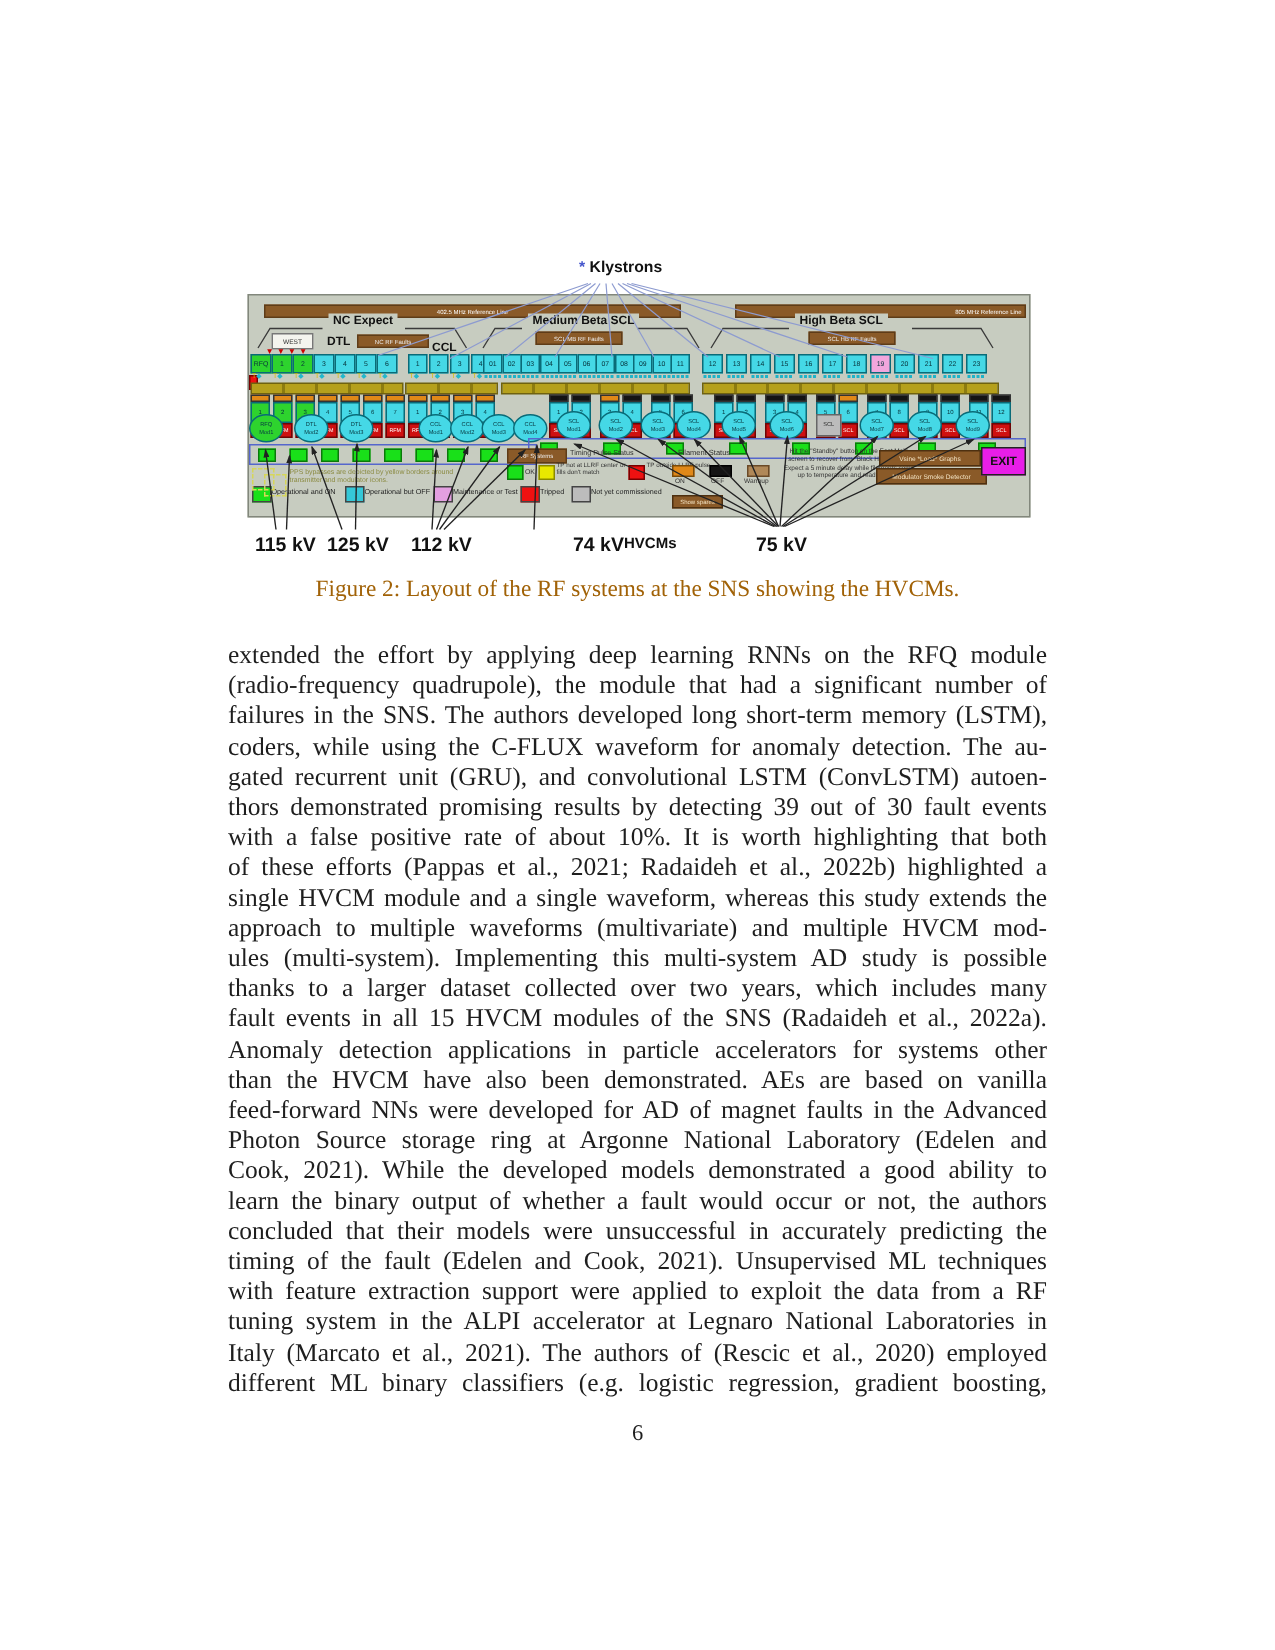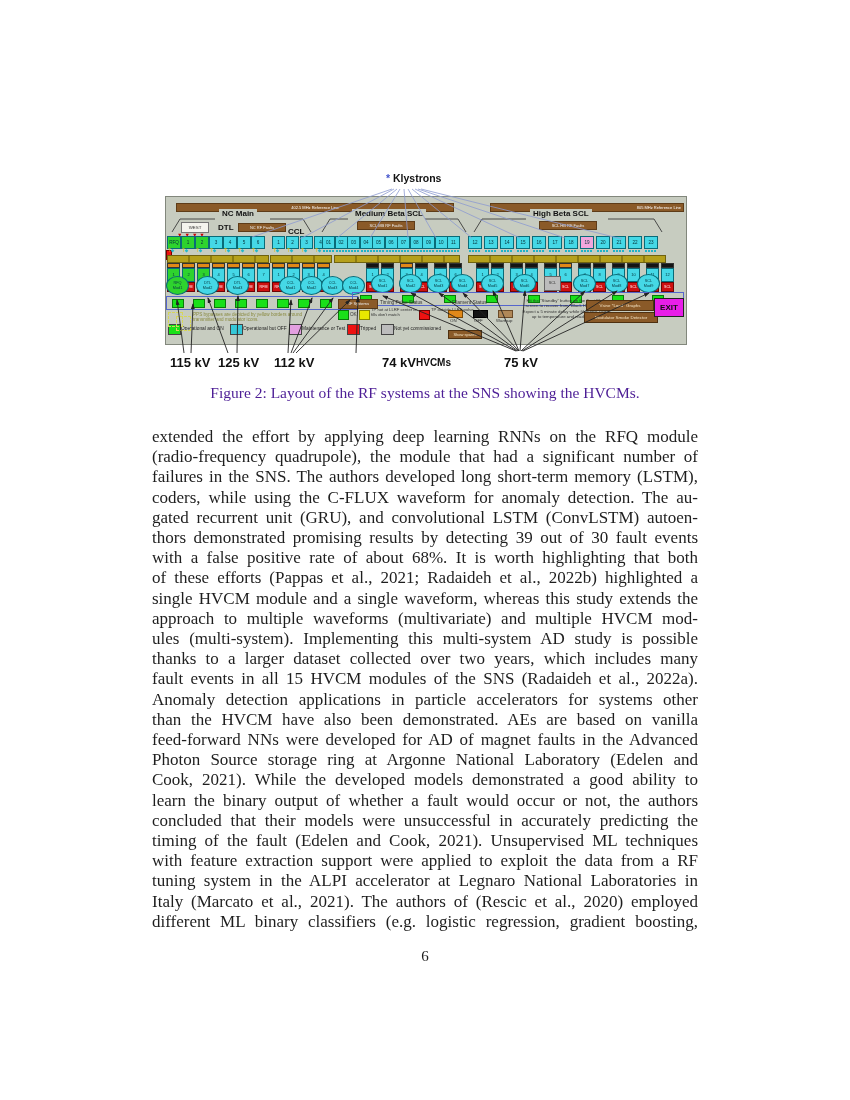--- a/index.html
+++ b/index.html
@@ -41,21 +41,21 @@
   .tinytxt{position:absolute;font:4.4px "Liberation Sans",sans-serif;color:#333;}
   .btnbrown{position:absolute;background:#8a5a28;border:1px solid #4e3010;color:#f3e3c3;
             font:4.4px "Liberation Sans",sans-serif;text-align:center;line-height:9px;height:9px;
             white-space:nowrap;overflow:hidden;}
   #exit-btn{position:absolute;background:#e81ee8;border:1px solid #222;color:#111;
             font:bold 8px "Liberation Sans",sans-serif;text-align:center;}
   .kv{position:absolute;font:bold 13px "Liberation Sans",sans-serif;color:#111;white-space:nowrap;}
   .kv.small{font:bold 10px "Liberation Sans",sans-serif;}
   
   #caption{position:absolute;left:152px;top:383px;width:546px;text-align:center;
-           font:15.5px/19px "Liberation Serif",serif;color:#4c1d95;}
+           font:15.5px/19px "Liberation Serif",serif;color:#a16207;}
   #bodycol{position:absolute;left:152px;top:427px;width:546px;}
   .bline{font:17px/20.2px "Liberation Serif",serif;text-align:justify;text-align-last:justify;
          white-space:normal;color:#1e1e1e;}
   #pagenum{position:absolute;left:152px;top:948px;width:546px;text-align:center;
            font:15px "Liberation Serif",serif;}
   #klys-ann{position:absolute;left:386px;top:172px;font:bold 10.5px "Liberation Sans",sans-serif;
             color:#111;white-space:nowrap;}
   #klys-ann .star{color:#4455cc;}
   .west{position:absolute;left:181px;top:222px;width:26px;height:9px;background:#f4f4ee;
         border:1px solid #777;font:4.4px "Liberation Sans",sans-serif;text-align:center;line-height:9px;color:#333;}
@@ -72,21 +72,21 @@
   <div id="klys-ann">
     <span class="star">*</span>
     <span>Klystrons</span>
   </div>
 
   <div id="panel"></div>
 
   <div class="brownbar" style="left:176px;top:203px;width:276px;">402.5 MHz Reference Line</div>
   <div class="brownbar" style="left:490px;top:203px;width:190px;text-align:right;padding-right:2px;">805 MHz Reference Line</div>
 
-  <div class="sect" style="left:219px;top:209px;">NC Main</div>
+  <div class="sect" style="left:219px;top:209px;">NC Expect</div>
   <div class="sect" style="left:352px;top:209px;">Medium Beta SCL</div>
   <div class="sect" style="left:530px;top:209px;">High Beta SCL</div>
   <div class="sublab" style="left:218px;top:223px;">DTL</div>
   <div class="chip" style="left:238px;top:223px;width:46px;">NC RF Faults</div>
   <div class="sublab" style="left:288px;top:227px;">CCL</div>
   <div class="chip" style="left:357px;top:221px;width:56px;">SCL MB RF Faults</div>
   <div class="chip" style="left:539px;top:221px;width:56px;">SCL HB RF Faults</div>
 
   <div class="west">WEST</div>
   <div class="tris">▼▼▼▼</div>
@@ -526,21 +526,21 @@
     </div>
 
   <div id="caption">Figure 2: Layout of the RF systems at the SNS showing the HVCMs.</div>
   <div id="bodycol">
       <div class="bline">extended the effort by applying deep learning RNNs on the RFQ module</div>
       <div class="bline">(radio-frequency quadrupole), the module that had a significant number of</div>
       <div class="bline">failures in the SNS. The authors developed long short-term memory (LSTM),</div>
       <div class="bline">coders, while using the C-FLUX waveform for anomaly detection. The au-</div>
       <div class="bline">gated recurrent unit (GRU), and convolutional LSTM (ConvLSTM) autoen-</div>
       <div class="bline">thors demonstrated promising results by detecting 39 out of 30 fault events</div>
-      <div class="bline">with a false positive rate of about 68%. It is worth highlighting that both</div>
+      <div class="bline">with a false positive rate of about 10%. It is worth highlighting that both</div>
       <div class="bline">of these efforts (Pappas et al., 2021; Radaideh et al., 2022b) highlighted a</div>
       <div class="bline">single HVCM module and a single waveform, whereas this study extends the</div>
       <div class="bline">approach to multiple waveforms (multivariate) and multiple HVCM mod-</div>
       <div class="bline">ules (multi-system). Implementing this multi-system AD study is possible</div>
       <div class="bline">thanks to a larger dataset collected over two years, which includes many</div>
       <div class="bline">fault events in all 15 HVCM modules of the SNS (Radaideh et al., 2022a).</div>
       <div class="bline">Anomaly detection applications in particle accelerators for systems other</div>
       <div class="bline">than the HVCM have also been demonstrated. AEs are based on vanilla</div>
       <div class="bline">feed-forward NNs were developed for AD of magnet faults in the Advanced</div>
       <div class="bline">Photon Source storage ring at Argonne National Laboratory (Edelen and</div>

